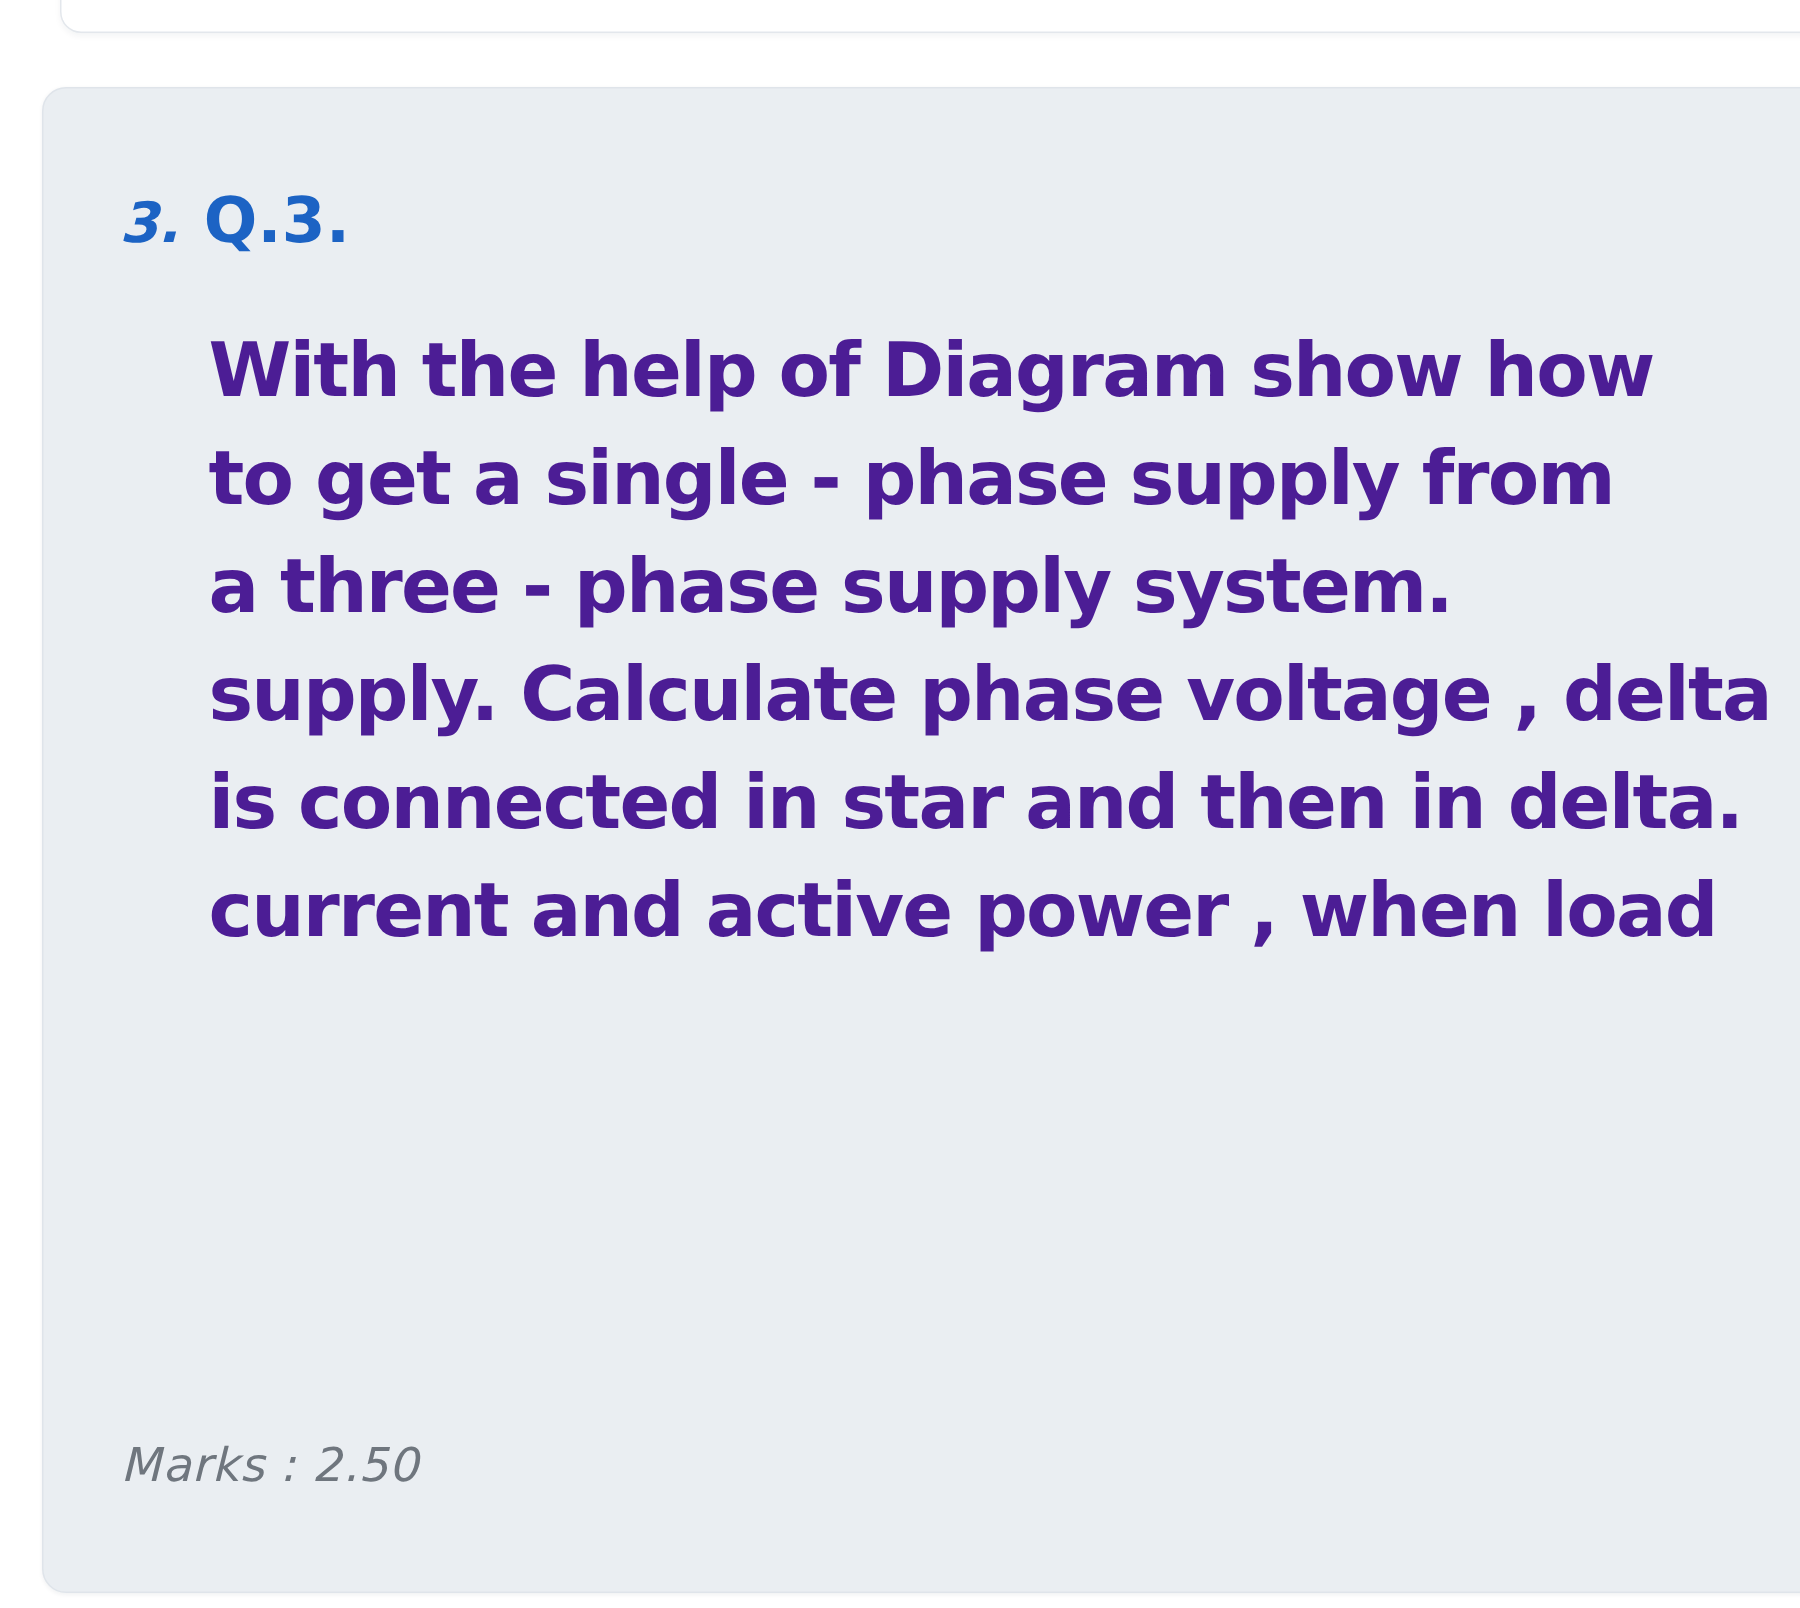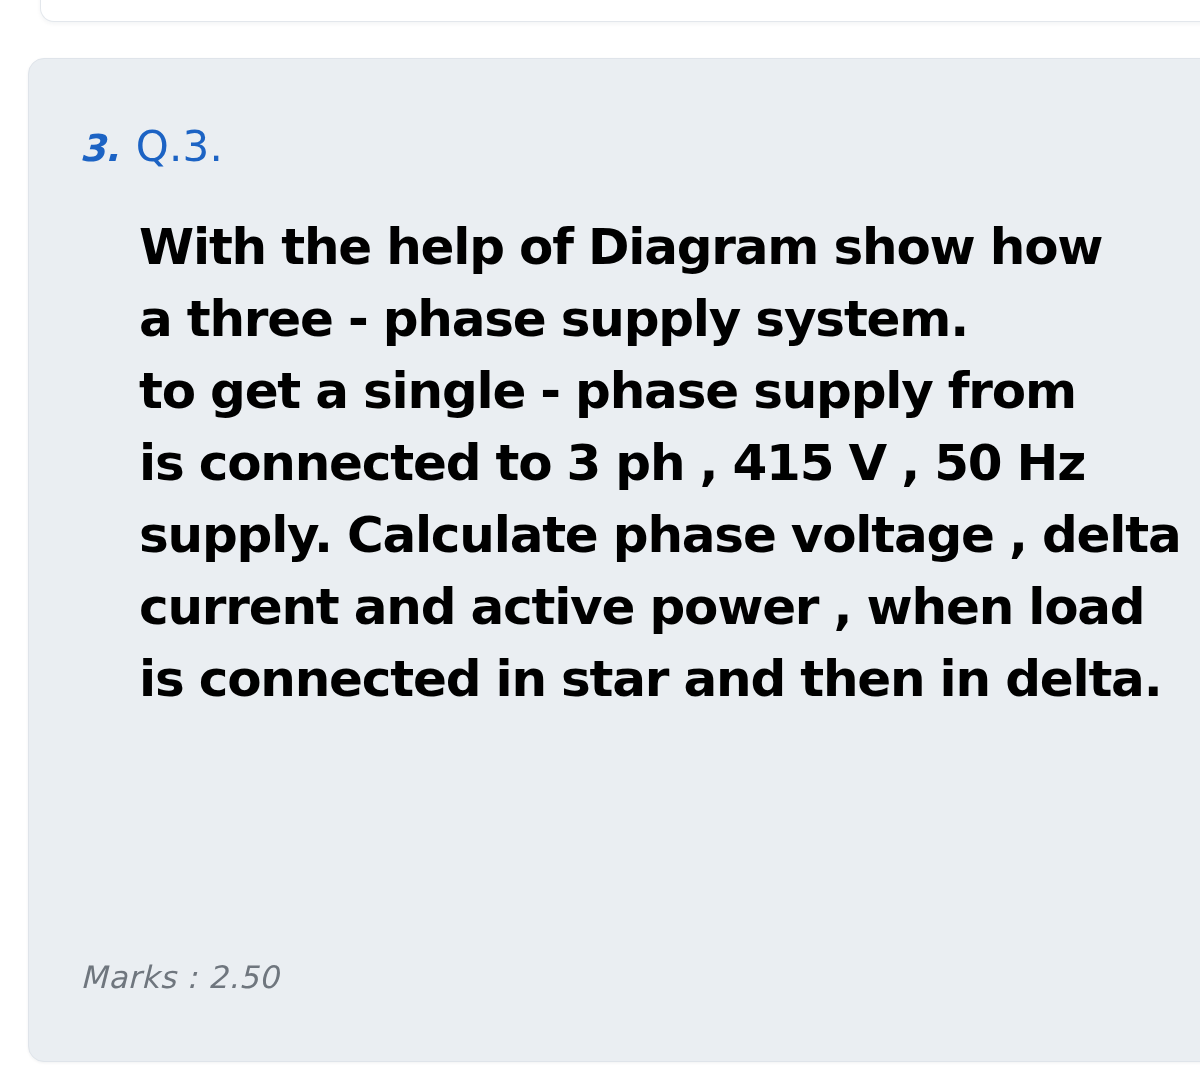--- a/index.html
+++ b/index.html
@@ -67,37 +67,37 @@
     font-weight: 700;
     font-style: italic;
     color: #1c63c4;
     letter-spacing: -0.5px;
     transform: skewX(-4deg);
     display: inline-block;
   }
   .q-label {
     font-family: "DejaVu Sans", sans-serif;
     font-size: 42px;
-    font-weight: 400;
+    font-weight: 700;
     color: #1c63c4;
     margin-left: 14px;
     letter-spacing: 0.2px;
   }
 
   
   .q-body {
     position: absolute;
     left: 110px;
     top: 152px;
     width: 1020px;
     font-family: "DejaVu Sans", sans-serif;
     font-size: 50px;
     font-weight: 700;
     line-height: 72px;
-    color: #000000;
+    color: #4c1d95;
     letter-spacing: -1.2px;
     word-spacing: -1px;
   }
   .q-body .ln {
     display: block;
     white-space: nowrap;
   }
 
   
   .marks {
@@ -122,24 +122,23 @@
 <div class="question-card">
   <div class="card-inner">
 
     <div class="q-header">
       <span class="q-index">3.</span>
       <span class="q-label">Q.3.</span>
     </div>
 
     <div class="q-body">
       <span class="ln">With the help of Diagram show how</span>
+      <span class="ln">to get a single - phase supply from</span>
       <span class="ln">a three - phase supply system.</span>
-      <span class="ln">to get a single - phase supply from</span>
-      <span class="ln">is connected to 3 ph , 415 V , 50 Hz</span>
       <span class="ln">supply. Calculate phase voltage , delta</span>
+      <span class="ln">is connected in star and then in delta.</span>
       <span class="ln">current and active power , when load</span>
-      <span class="ln">is connected in star and then in delta.</span>
     </div>
 
     <div class="marks">Marks : 2.50</div>
 
   </div>
 </div>
 
 </body></html>

